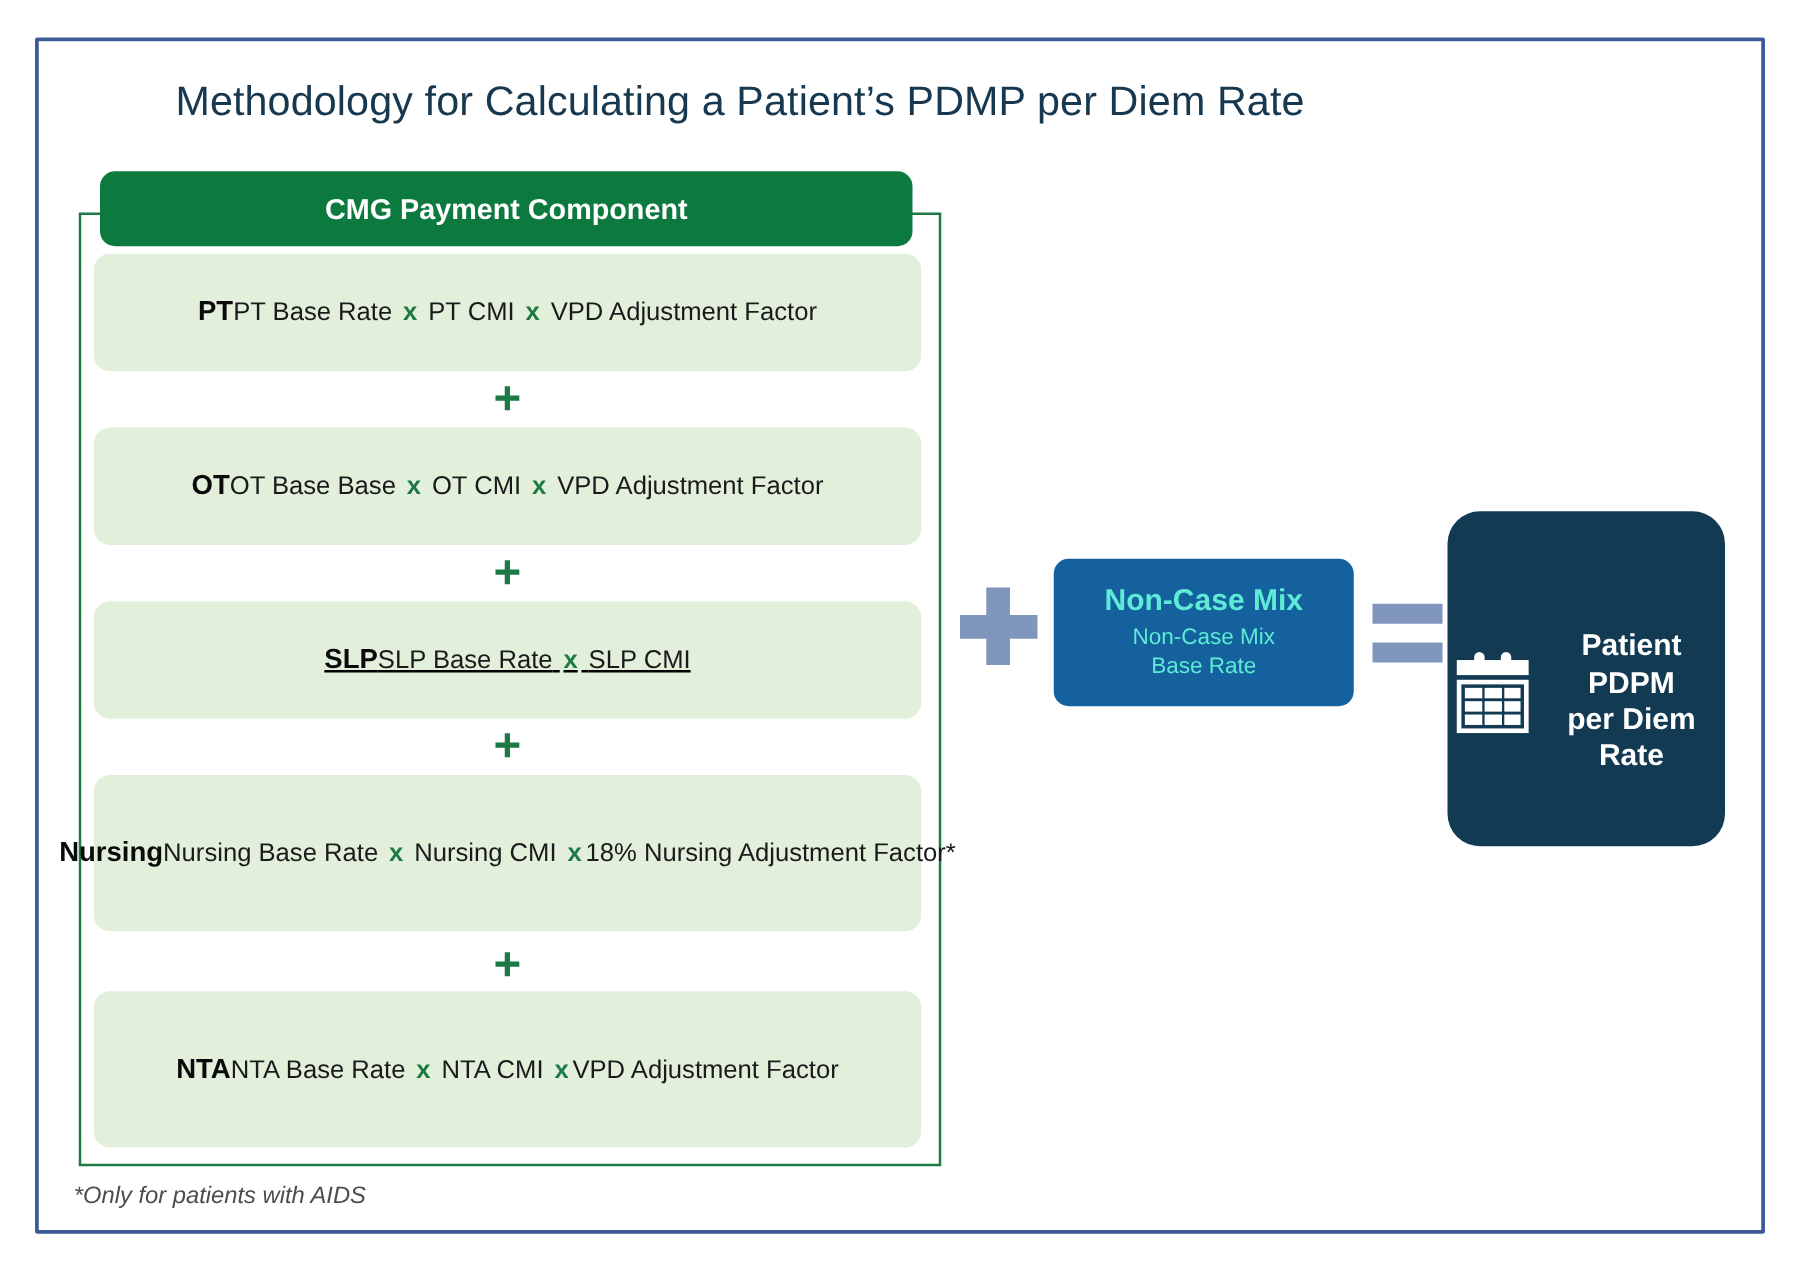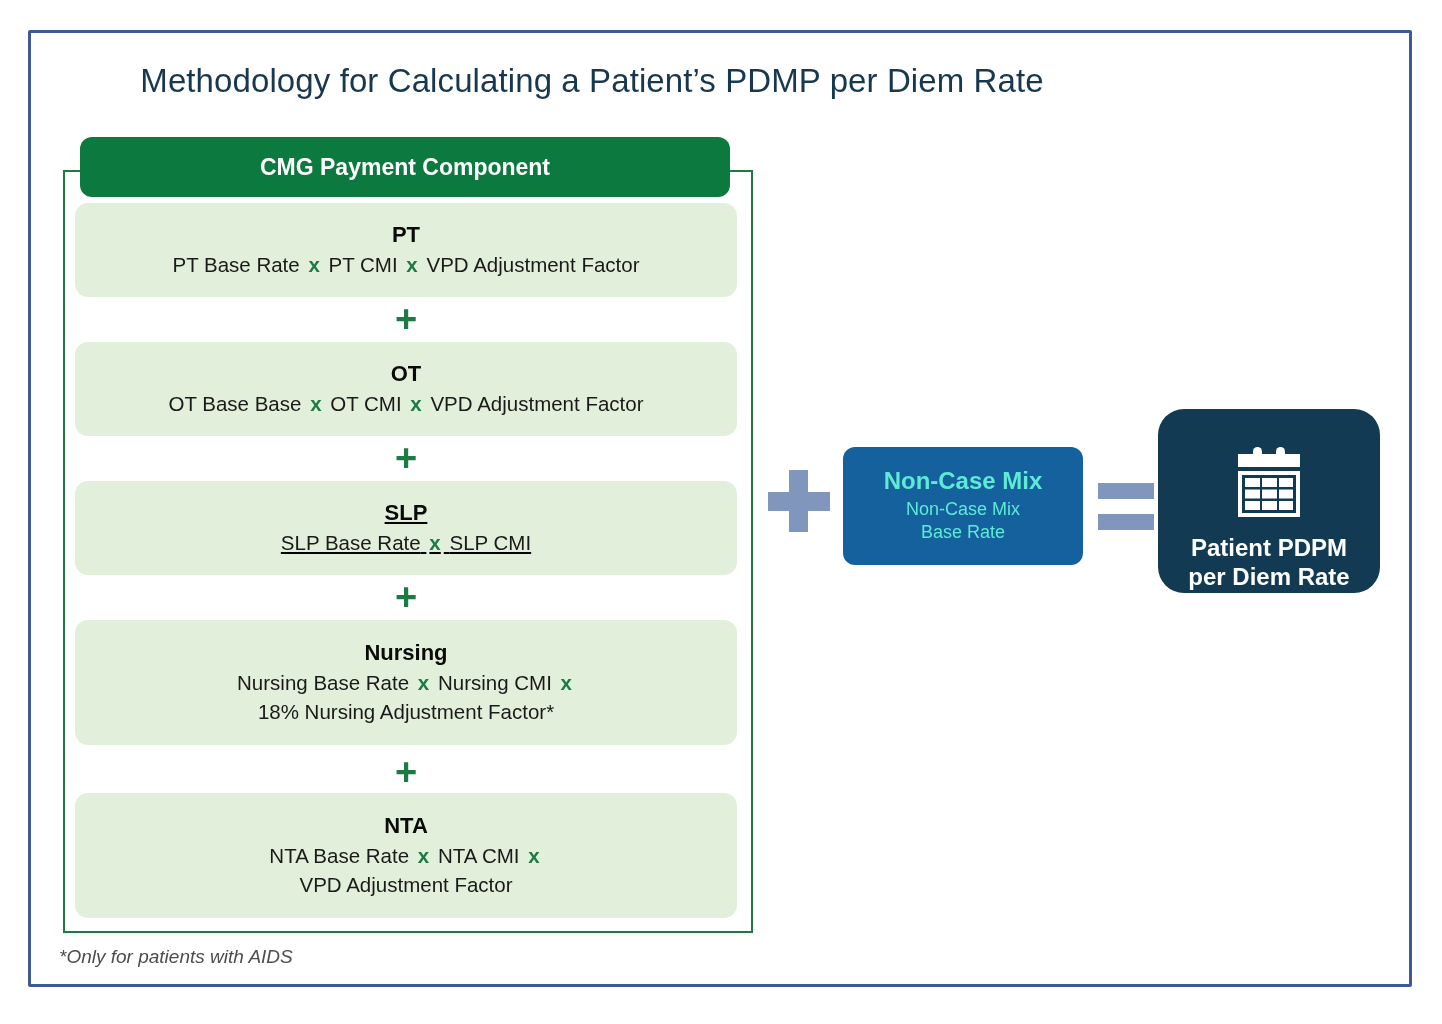--- a/index.html
+++ b/index.html
@@ -75,21 +75,20 @@
   }
 
   
   .comp-box {
     position: absolute;
     left: 75px;
     width: 662px;
     background: #e2efda;
     border-radius: 13px;
     display: flex;
-    flex-direction: column;
     align-items: center;
     justify-content: center;
     box-sizing: border-box;
     padding: 6px 14px;
   }
   .comp-title {
     font-size: 22px;
     font-weight: bold;
     color: #0a0a0a;
     line-height: 1.28;
@@ -206,28 +205,28 @@
     text-align: center;
     margin-top: 2px;
   }
 
   
   #pdpm-box {
     position: absolute;
     left: 1158px;
     top: 409px;
     width: 222px;
-    height: 184px;
+    height: 268px;
     background: #123a53;
     border-radius: 26px;
     display: flex;
-    flex-direction: column;
+    flex-direction: row;
     align-items: center;
     justify-content: flex-start;
-    padding-top: 36px;
+    padding-top: 22px;
     box-sizing: border-box;
     color: #ffffff;
   }
   #pdpm-label {
     font-size: 24px;
     font-weight: bold;
     text-align: center;
     line-height: 1.22;
     margin-top: 14px;
   }

